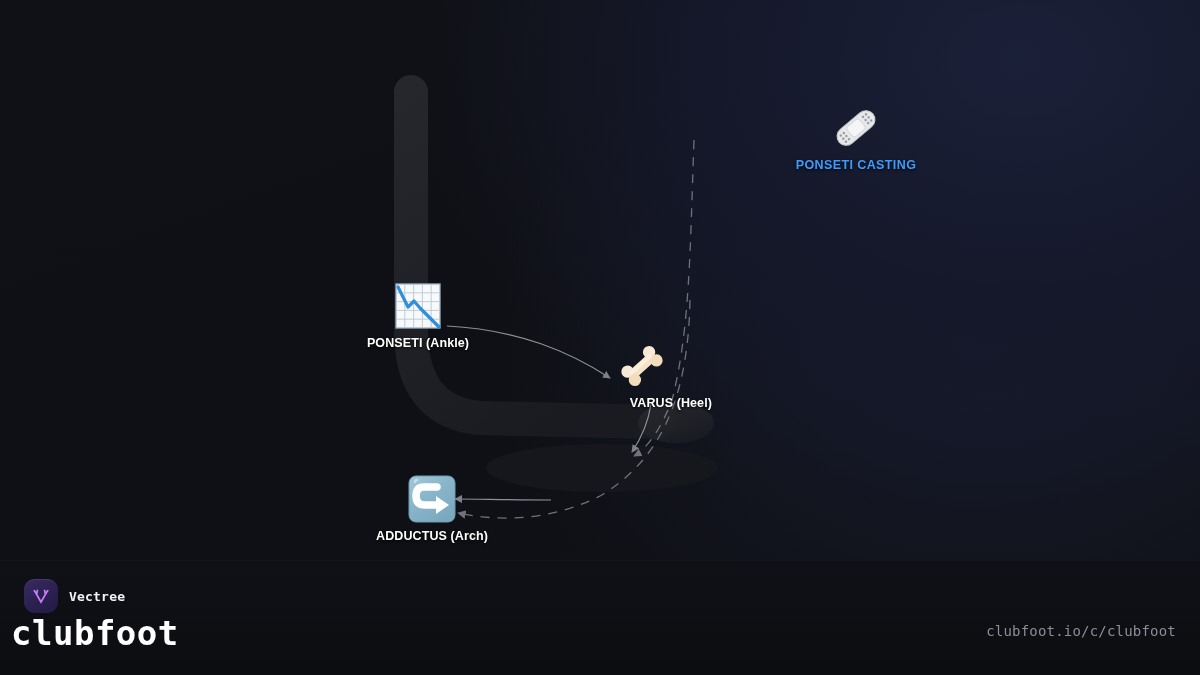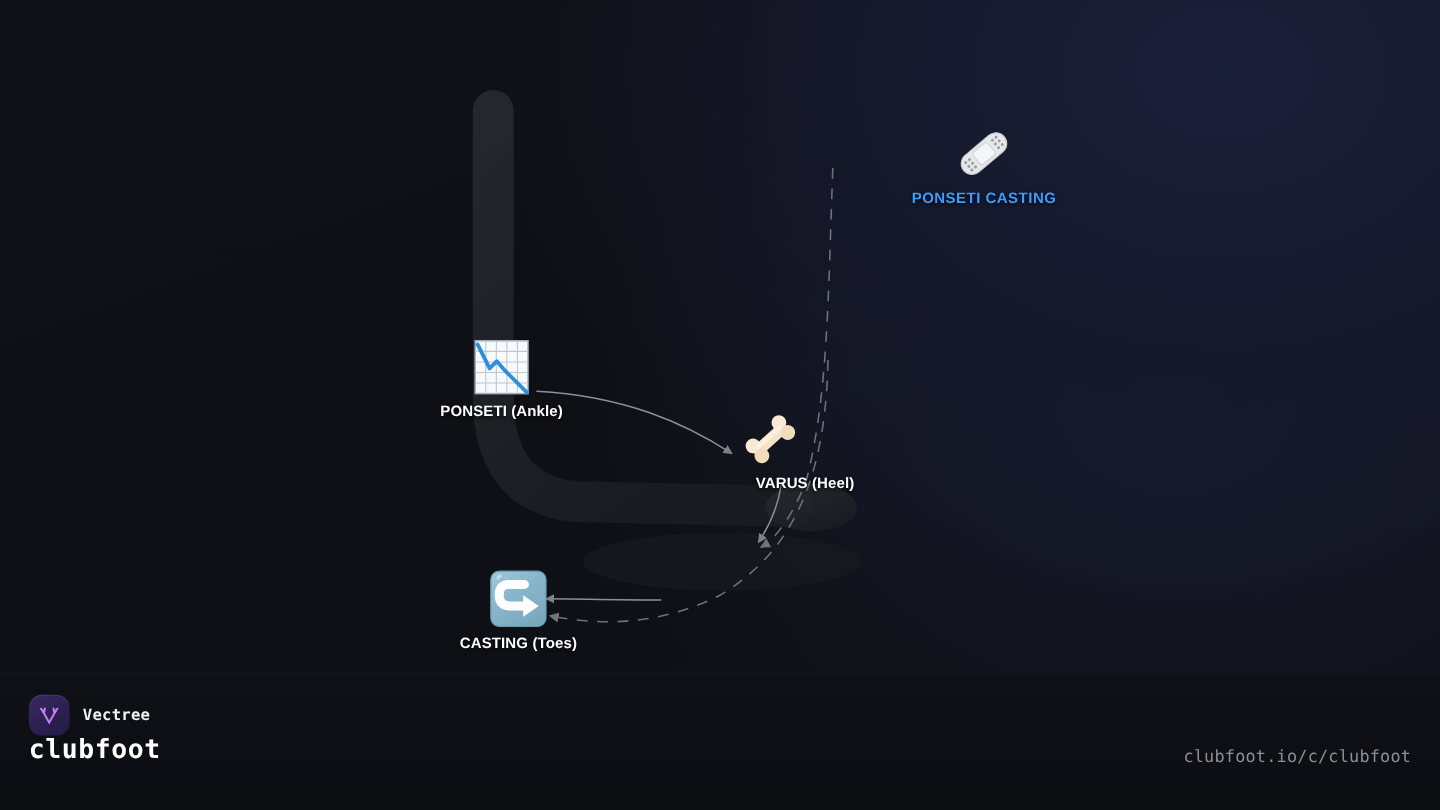--- a/index.html
+++ b/index.html
@@ -102,24 +102,24 @@
   }
   .brand-name {
     font-family: "DejaVu Sans Mono", "Liberation Mono", monospace;
     font-size: 13px;
     font-weight: bold;
     color: #f2f2f5;
     letter-spacing: 0.2px;
   }
   #page-title {
     position: absolute;
-    left: 24px;
+    left: 11px;
     top: 52px;
     font-family: "DejaVu Sans Mono", "Liberation Mono", monospace;
-    font-size: 22px;
+    font-size: 34px;
     font-weight: bold;
     color: #ffffff;
     letter-spacing: 0.5px;
   }
   #footer-url {
     position: absolute;
     right: 24px;
     top: 62px;
     font-family: "DejaVu Sans Mono", "Liberation Mono", monospace;
     font-size: 14px;
@@ -216,24 +216,24 @@
               <stop offset="45%" stop-color="#8ab6cb"></stop>
               <stop offset="100%" stop-color="#7aa9bf"></stop>
             </linearGradient>
           </defs>
           <rect x="2" y="2" width="46" height="46" rx="7" fill="url(#addBg)" stroke="#6d9cb2" stroke-width="1"></rect>
           <path d="M8 8 Q8 6 10 6" fill="none" stroke="#c3ddea" stroke-width="2.4" stroke-linecap="round"></path>
           <path d="M30,13 L17,13 Q9,13 9,22 Q9,31 18,31 L30,31" fill="none" stroke="#ffffff" stroke-width="7.5" stroke-linecap="round" stroke-linejoin="round"></path>
           <path d="M29,22 L42,31 L29,40 Z" fill="#ffffff"></path>
         </svg>
       </div>
-      <div class="label">CASTING (Toes)</div>
-    </div>
-
-    <div class="node treatment" style="left:820px; top:102px;">
+      <div class="label">ADDUCTUS (Arch)</div>
+    </div>
+
+    <div class="node treatment" style="left:856px; top:102px;">
       <div class="icon-wrap">
         <svg width="54" height="54" viewBox="0 0 54 54">
           <g transform="rotate(-40 27 27)">
             <rect x="5" y="18" width="44" height="18" rx="9" fill="#e7e8ea" stroke="#c8cacd" stroke-width="1"></rect>
             <rect x="19" y="20.5" width="16" height="13" rx="2.6" fill="#f4f5f7" stroke="#cfd1d4" stroke-width="0.9"></rect>
             <g fill="#9a9da3">
               <circle cx="10.5" cy="23" r="1.25"></circle>
                 <circle cx="14.5" cy="23" r="1.25"></circle>
               <circle cx="10.5" cy="27" r="1.25"></circle>
                 <circle cx="14.5" cy="27" r="1.25"></circle>

